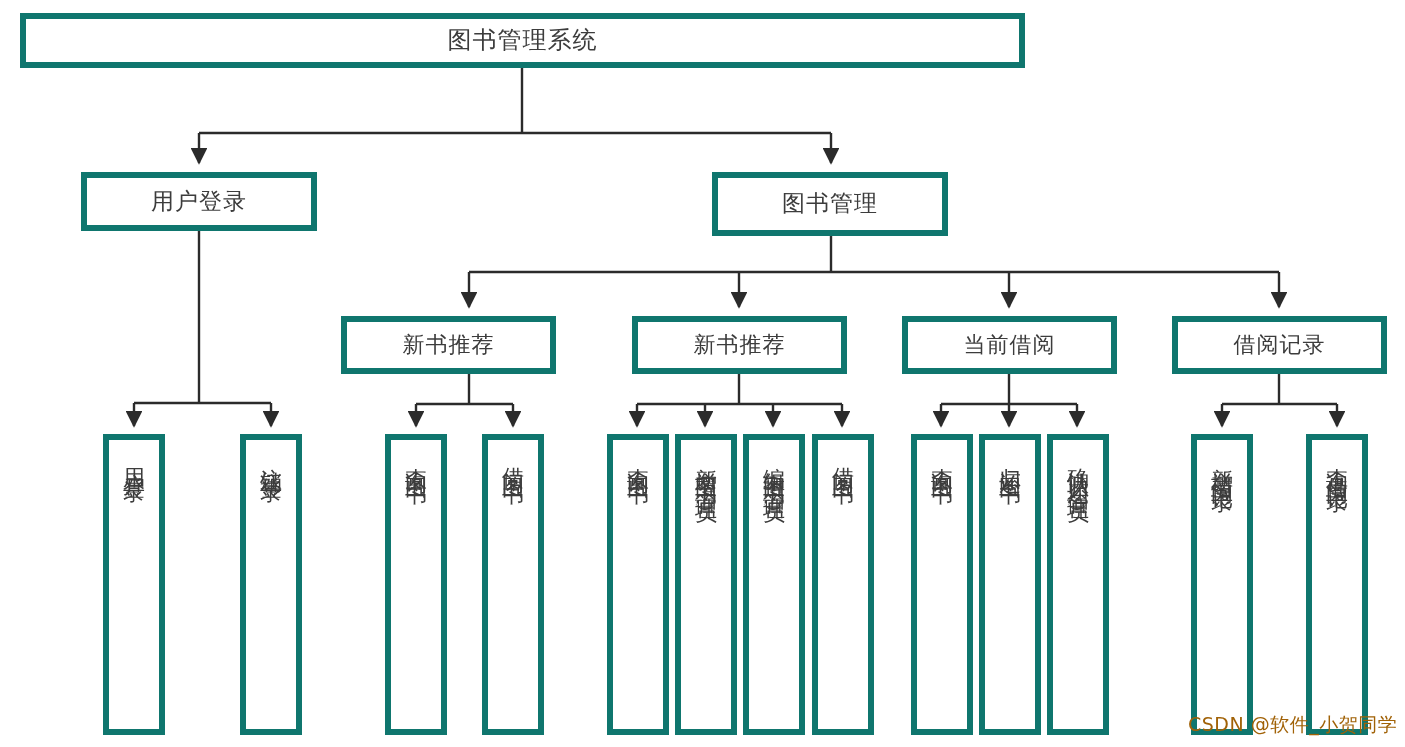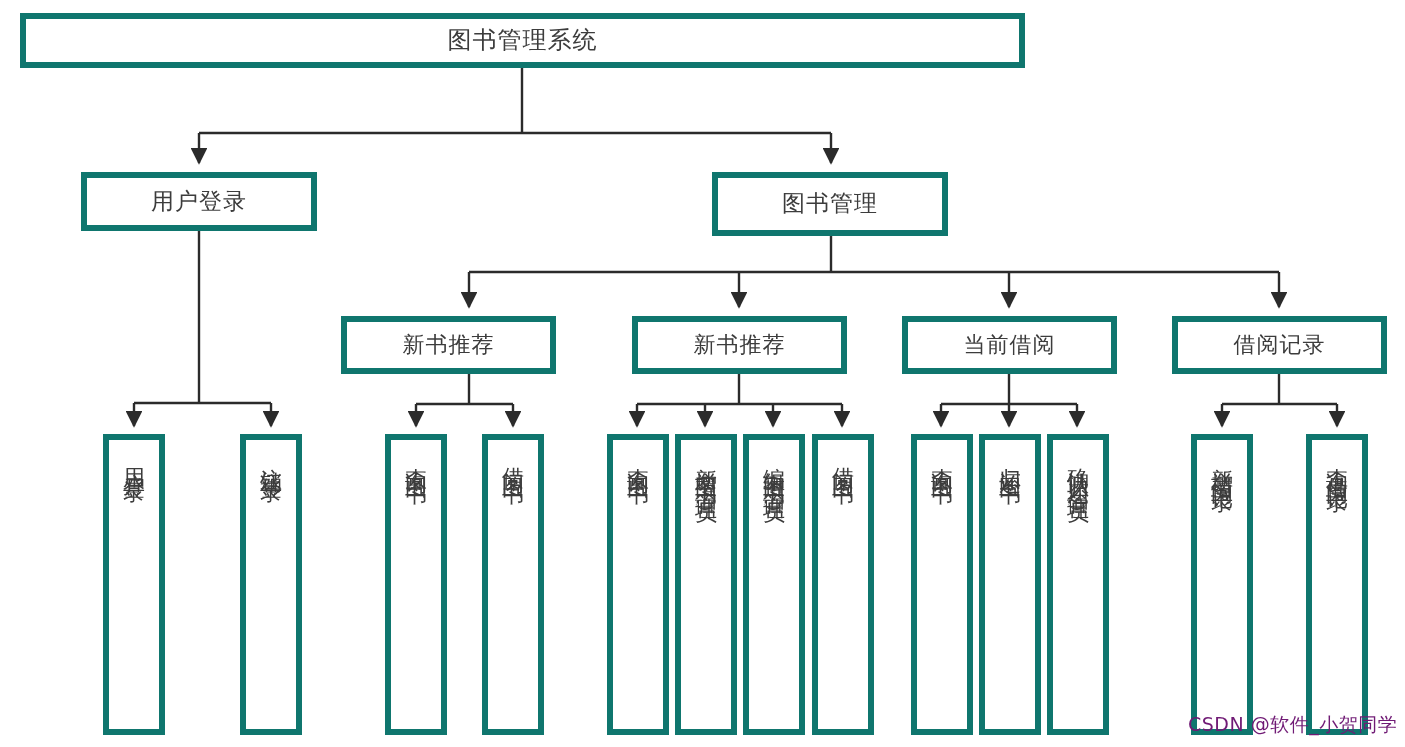--- a/index.html
+++ b/index.html
@@ -58,21 +58,21 @@
     font-size: 22px;
     letter-spacing: 5px;
     line-height: 1;
     white-space: normal;
   }
   .watermark {
     position: absolute;
     left: 1188px;
     top: 712px;
     font-size: 19px;
-    color: #701a75;
+    color: #a16207;
     white-space: nowrap;
     z-index: 3;
     letter-spacing: 0.5px;
   }
 </style>
 </head>
 <body>
 
 <div id="diagram-root">
 

